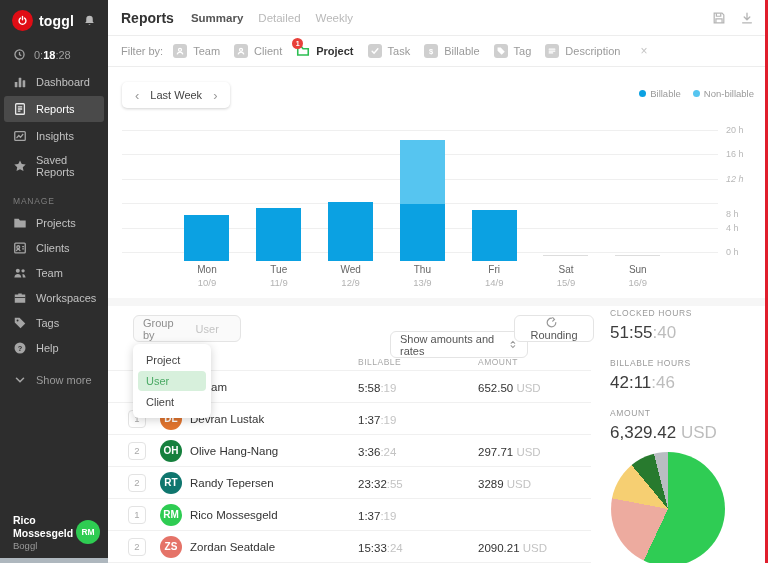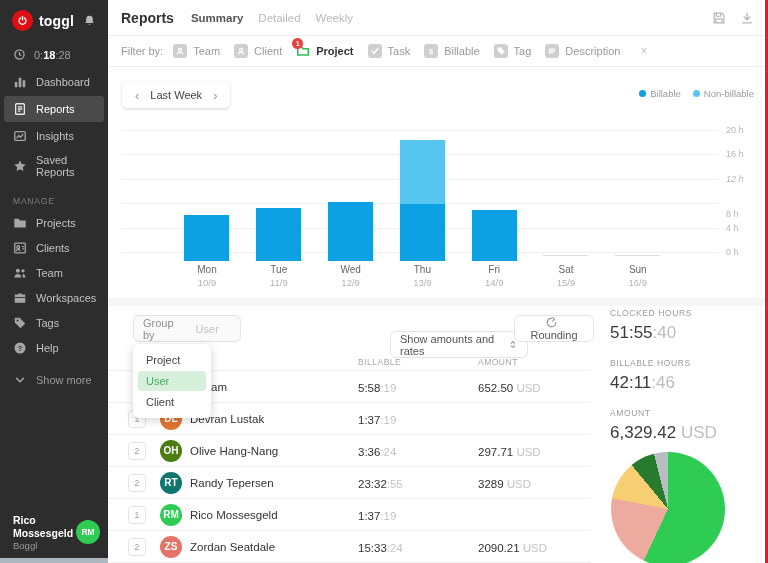--- a/index.html
+++ b/index.html
@@ -499,21 +499,21 @@
             </span>
             <span class="row-name">Devran Lustak</span>
             <span><span class="dur-main">1:37</span><span class="dur-sec">:19</span></span>
             <span></span>
           </div>
           <div class="trow">
             <span>
               <span class="row-count">2</span>
             </span>
             <span>
-              <span class="row-avatar" style="background: #4d7c0f;">OH</span>
+              <span class="row-avatar" style="background: #15803d;">OH</span>
             </span>
             <span class="row-name">Olive Hang-Nang</span>
             <span><span class="dur-main">3:36</span><span class="dur-sec">:24</span></span>
             <span><span class="amt-main">297.71</span><span class="amt-cur"> USD</span></span>
           </div>
           <div class="trow">
             <span>
               <span class="row-count">2</span>
             </span>
             <span>

